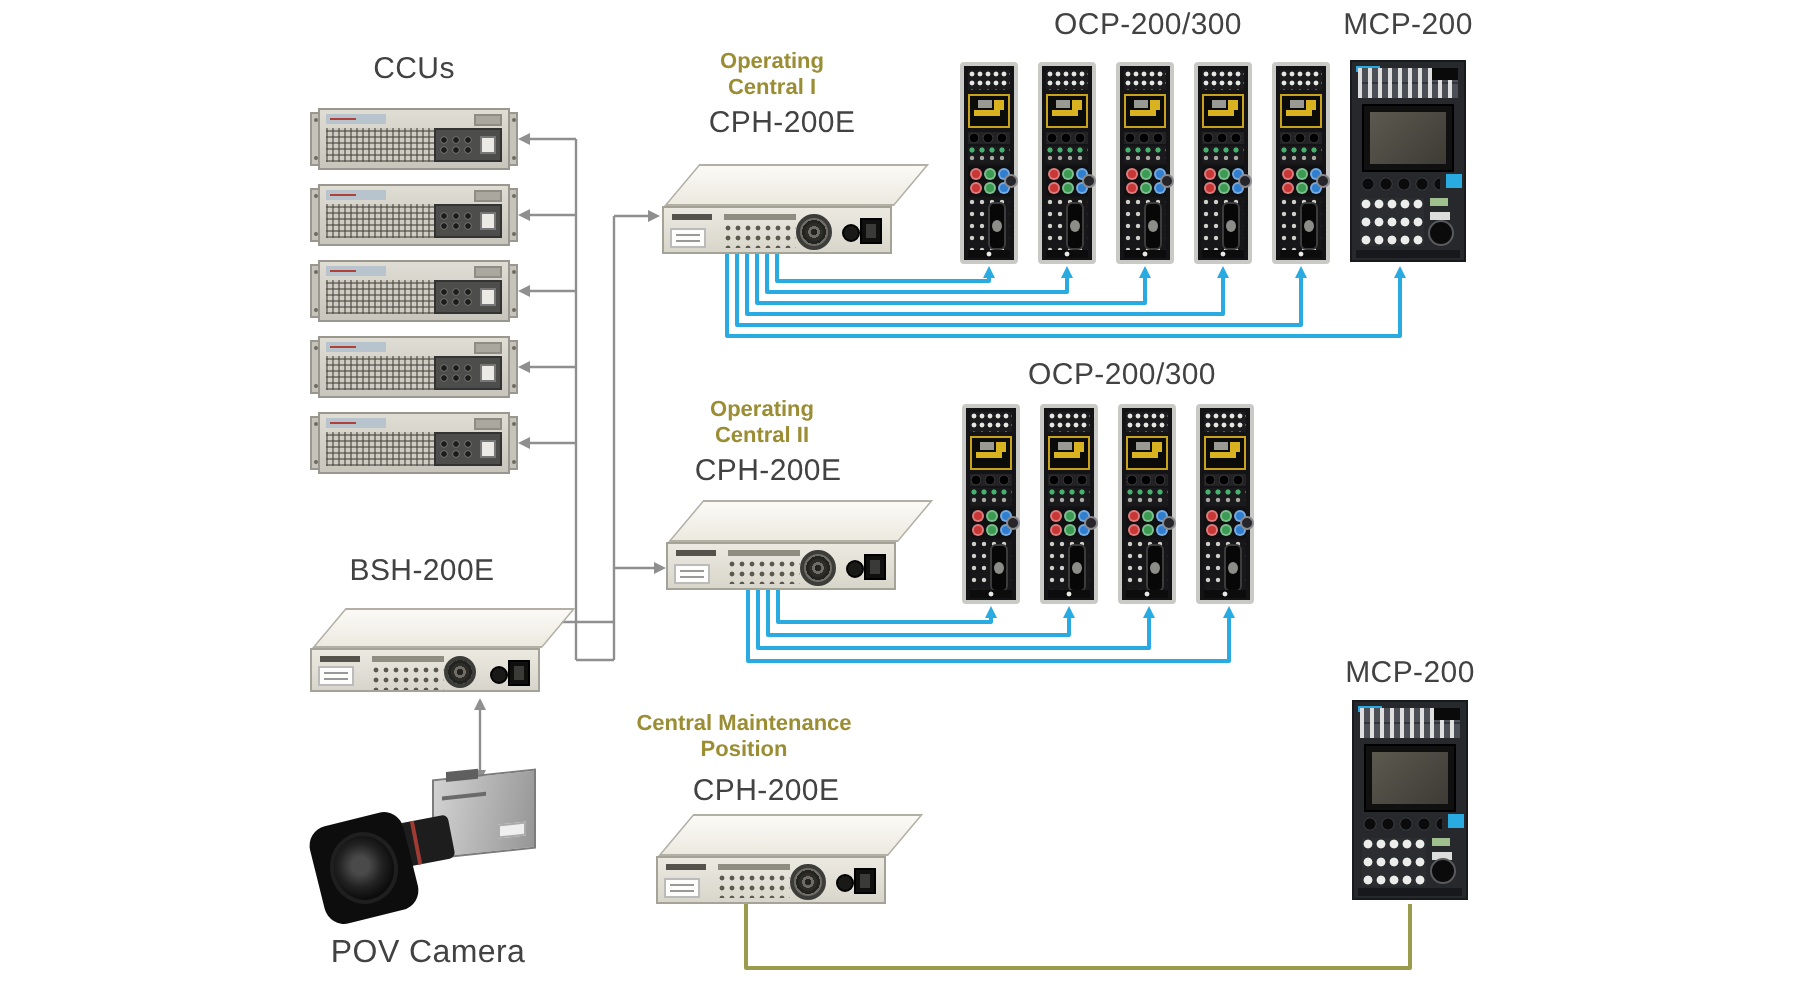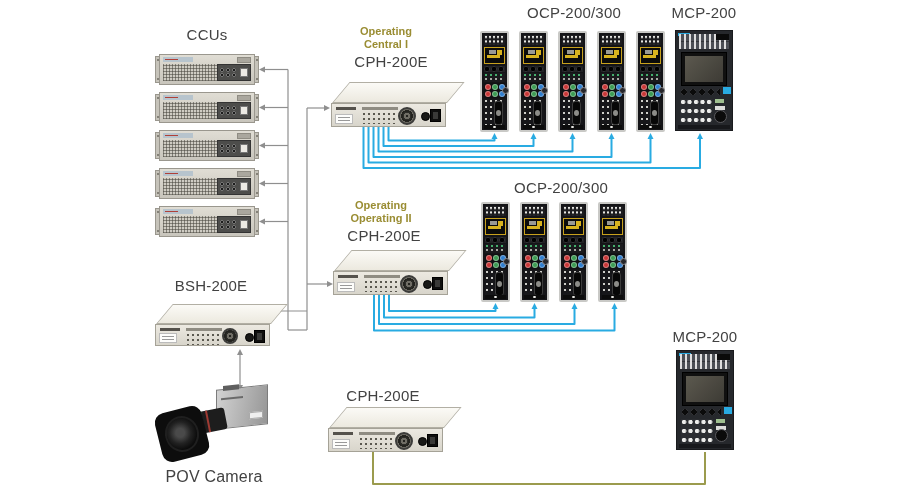--- a/index.html
+++ b/index.html
@@ -192,26 +192,30 @@
     <span>Operating</span>
     <span>Central I</span>
   </div>
   <div class="dev-label" style="left:391px;top:53px;">CPH-200E</div>
   <div class="dev-label" style="left:574px;top:4px;">OCP-200/300</div>
   <div class="dev-label" style="left:704px;top:4px;">MCP-200</div>
 
   <div class="dev-label" style="left:561px;top:179px;">OCP-200/300</div>
   <div class="pos-label" style="left:381px;top:199px;">
     <span>Operating</span>
-    <span>Operating II</span>
+    <span>Central II</span>
   </div>
   <div class="dev-label" style="left:384px;top:227px;">CPH-200E</div>
 
   <div class="dev-label" style="left:211px;top:277px;">BSH-200E</div>
 
+  <div class="pos-label" style="left:372px;top:356px;">
+    <span>Central Maintenance</span>
+    <span>Position</span>
+  </div>
   <div class="dev-label" style="left:383px;top:387px;">CPH-200E</div>
   <div class="dev-label" style="left:705px;top:328px;">MCP-200</div>
 
   <div class="dev-label" style="left:214px;top:468px;font-size:16px;">POV Camera</div>
 
   <div class="ccu-stack">
     <div class="ccu">
       <span class="ear l">
           <i class="t"></i>
           <i class="b"></i>

